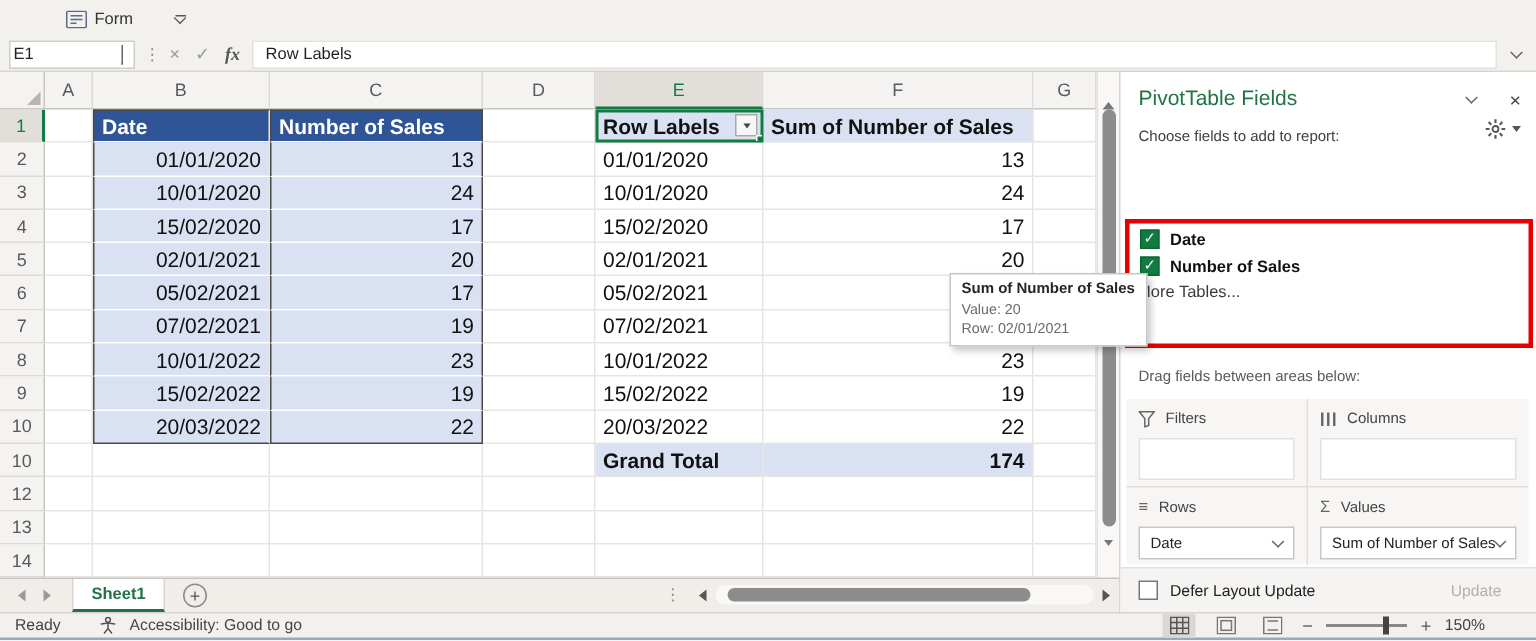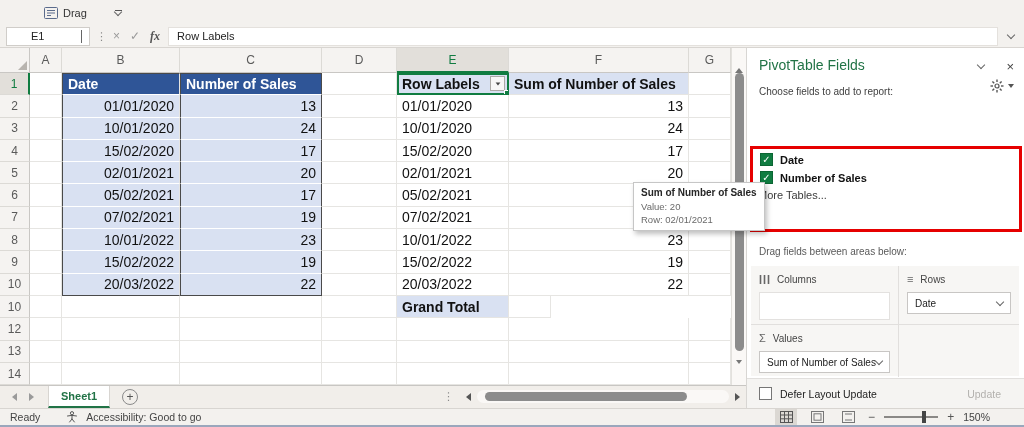--- a/index.html
+++ b/index.html
@@ -7,21 +7,21 @@
   body { font-family:"Liberation Sans", sans-serif; background:#fff; overflow:hidden; }
   #app { position:relative; width:1024px; height:427px; background:#fff; overflow:hidden; }
 
   
   .qat { position:absolute; left:0; top:0; width:1024px; height:25px; background:#F3F1EE; display:flex; align-items:center; gap:8px; padding-left:38px; }
   .qat-btn { display:flex; align-items:center; gap:5px; font-size:11px; color:#333; padding:2px 6px; }
   .qat-caret { display:flex; flex-direction:column; align-items:center; margin-left:14px; }
   .qat-caret .bar { width:7px; height:1px; background:#555; margin-bottom:1px; }
 
   .fbar { position:absolute; left:0; top:25px; width:1024px; height:23px; background:#F3F1EE; border-bottom:1px solid #D8D5D1; display:flex; align-items:center; }
-  .namebox { width:84px; height:19px; margin-left:6px; background:#fff; border:1px solid #D0CDC9; display:flex; align-items:center; font-size:11px; color:#222; padding-left:24px; justify-content:space-between; }
+  .namebox { width:84px; height:19px; margin-left:6px; background:#fff; border:1px solid #D0CDC9; display:flex; align-items:center; font-size:11px; color:#222; padding-left:2px; justify-content:space-between; }
   .vdots { color:#8a8a8a; font-size:11px; margin:0 6px; }
   .fbar-icons { display:flex; align-items:center; gap:10px; margin-right:8px; }
   .fbar-x { color:#9a9a9a; font-size:12px; }
   .fbar-check { color:#9a9a9a; font-size:12px; }
   .fx { font-family:"Liberation Serif", serif; font-style:italic; font-weight:bold; font-size:12px; color:#555; }
   .fml { flex:1; height:19px; background:#fff; border:1px solid #E4E1DD; display:flex; align-items:center; font-size:11px; color:#222; padding-left:8px; }
   .fml-caret { width:26px; display:flex; justify-content:center; }
 
   .chev { width:6px; height:6px; border-right:1.5px solid #666; border-bottom:1.5px solid #666; transform:rotate(45deg); margin-top:-3px; }
   .tri-d { width:0; height:0; border-left:3.5px solid transparent; border-right:3.5px solid transparent; border-top:4.5px solid #555; }
@@ -118,21 +118,21 @@
   <div class="qat">
     <div class="qat-btn">
       <span>
         <svg width="14" height="12" viewBox="0 0 14 12">
             <rect x="0.5" y="0.5" width="13" height="11" rx="1" fill="none" stroke="#5A6B8C"></rect>
             <line x1="3" y1="3.5" x2="11" y2="3.5" stroke="#5A6B8C"></line>
             <line x1="3" y1="6" x2="11" y2="6" stroke="#5A6B8C"></line>
             <line x1="3" y1="8.5" x2="7" y2="8.5" stroke="#5A6B8C"></line>
           </svg>
       </span>
-      <span>Drag</span>
+      <span>Form</span>
     </div>
     <div class="qat-caret">
       <div class="bar"></div>
       <div class="chev"></div>
     </div>
   </div>
 
   <div class="fbar">
     <div class="namebox">
       <span>E1</span>
@@ -266,20 +266,21 @@
           <div class="cell tr" style="width: 180px;">22</div>
           <div class="cell" style="width: 42px;"></div>
         </div>
         <div class="grow">
           <div class="rn">10</div>
           <div class="cell" style="width: 32px;"></div>
           <div class="cell" style="width: 118px;"></div>
           <div class="cell" style="width: 142px;"></div>
           <div class="cell" style="width: 75px;"></div>
           <div class="cell piv-total" style="width: 112px;">Grand Total</div>
+          <div class="cell piv-total tr" style="width: 180px;">174</div>
           <div class="cell" style="width: 42px;"></div>
         </div>
         <div class="grow">
           <div class="rn">12</div>
           <div class="cell" style="width: 32px;"></div>
           <div class="cell" style="width: 118px;"></div>
           <div class="cell" style="width: 142px;"></div>
           <div class="cell" style="width: 75px;"></div>
           <div class="cell" style="width: 112px;"></div>
           <div class="cell" style="width: 180px;"></div>
@@ -417,20 +418,31 @@
           </div>
         </div>
       <div class="moretables">More Tables...</div>
     </div>
     <div class="draglbl">Drag fields between areas below:</div>
     <div class="quad">
       <div class="qcell">
         <div class="qlabel">
           <span>
             <svg width="11" height="11" viewBox="0 0 11 11">
+                <path d="M0.5 0.5 H10.5 L6.8 5 V9.5 L4.2 10.8 V5 Z" fill="none" stroke="#666"></path>
+              </svg>
+          </span>
+          <span>Filters</span>
+        </div>
+        <div class="qdrop"></div>
+      </div>
+      <div class="qcell">
+        <div class="qlabel">
+          <span>
+            <svg width="11" height="11" viewBox="0 0 11 11">
                 <g stroke="#666" stroke-width="1.6">
                   <line x1="1.5" y1="1" x2="1.5" y2="10"></line>
                   <line x1="5.5" y1="1" x2="5.5" y2="10"></line>
                   <line x1="9.5" y1="1" x2="9.5" y2="10"></line>
                 </g>
               </svg>
           </span>
           <span>Columns</span>
         </div>
         <div class="qdrop"></div>

